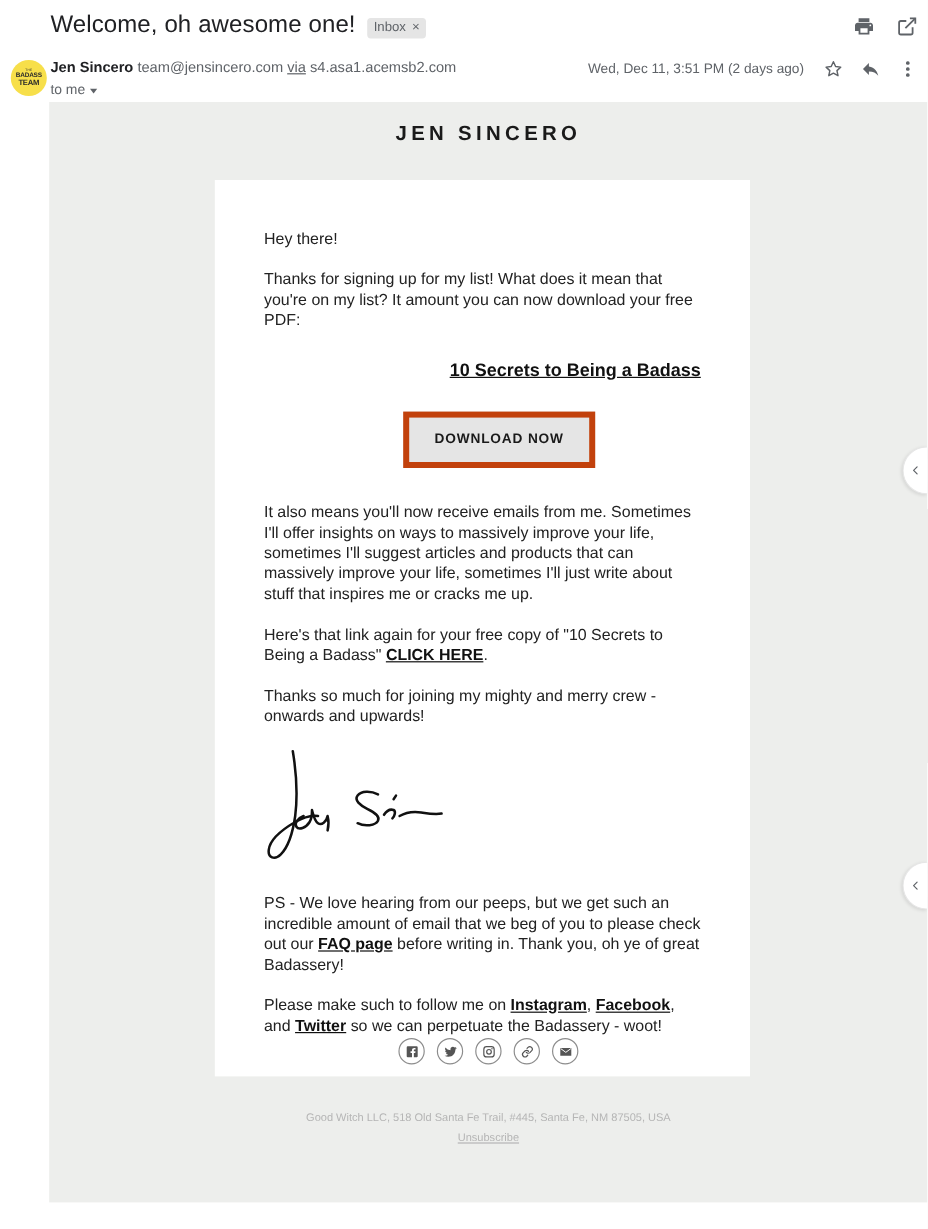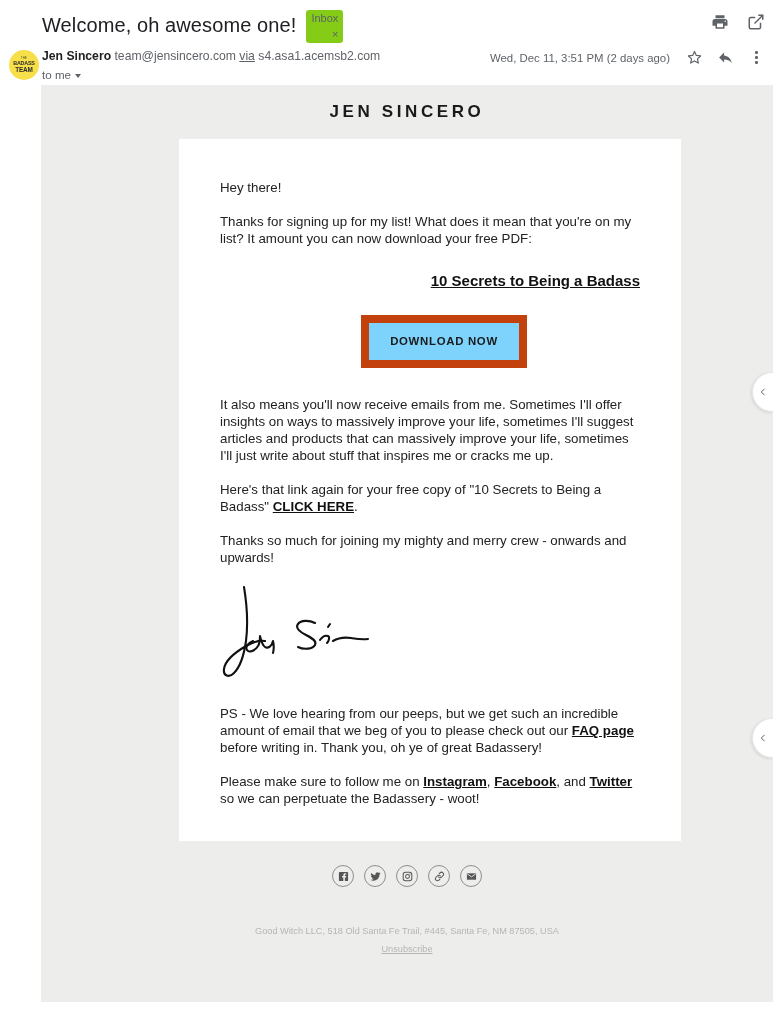--- a/index.html
+++ b/index.html
@@ -36,29 +36,28 @@
     color: #202124;
     font-weight: 400;
     letter-spacing: 0.1px;
     line-height: 26px;
     white-space: nowrap;
   }
   .inbox-chip {
     display: inline-flex;
     align-items: flex-end;
     gap: 5px;
-    background: #84cc16;
+    background: #e5e5e5;
     color: #5f6368;
     border-radius: 3px;
     padding: 2px 5px 3px 5px;
     font-size: 11px;
     line-height: 12px;
     position: relative;
     top: 2px;
-    flex-direction: column;
   }
   .inbox-chip .chip-x {
     font-size: 11px;
     color: #5f6368;
     line-height: 11px;
   }
 
   .header-actions {
     position: absolute;
     right: 12px; top: 13px;
@@ -166,22 +165,22 @@
   .brand-name {
     font-size: 17px;
     font-weight: 700;
     letter-spacing: 3.6px;
     color: #1a1a1a;
     text-align: center;
   }
 
   .white-card {
     position: absolute;
-    left: 138px; top: 54px;
-    width: 502px;
+    left: 138px; top: 65px;
+    width: 446px;
     background: #ffffff;
     padding: 40px 41px 34px 41px;
   }
 
   .body-txt {
     font-size: 13.3px;
     line-height: 17px;
     color: #222222;
     margin: 0 0 17px 0;
   }
@@ -197,22 +196,22 @@
   }
   .pdf-title a { color: #111; text-decoration: underline; }
 
   .cta-wrap {
     display: flex;
     justify-content: center;
     margin: 24px 0 28px 0;
   }
   .cta-btn {
     display: inline-block;
-    background: #7dd3fc;
-    border: 8px solid #c2410c;
+    background: #e5e5e5;
+    border: 5px solid #c2410c;
     color: #1a1a1a;
     font-size: 11.4px;
     font-weight: 700;
     letter-spacing: 0.7px;
     padding: 12px 21px;
     text-decoration: none;
     line-height: 13px;
     margin-left: 28px;
   }
 
@@ -391,21 +390,21 @@
           <path d="M33 58 C28 60, 25 64, 27 67 C29 70, 35 68, 38 63 C40 60, 40 56, 40 53 C41 57, 42 62, 45 64 C48 66, 52 63, 53 58 C54 62, 54 66, 53 70"></path>
           <path d="M95 40 C89 37, 81 37, 78 41 C75 45, 80 49, 86 52 C92 55, 97 58, 95 62 C93 66, 84 67, 78 64"></path>
           <path d="M100 57 C102 54, 105 52, 108 53 C110 54, 109 58, 107 60"></path>
           <path d="M108 44 L110 41"></path>
           <path d="M113 58 C118 55, 124 54, 131 55 C137 56, 142 57, 148 56"></path>
         </svg>
       </div>
 
       <p class="body-txt"><span>PS - We love hearing from our peeps, but we get such an incredible amount of email that we beg of you to please check out our </span><a class="inline-link" href="#">FAQ page</a><span> before writing in. Thank you, oh ye of great Badassery!</span></p>
 
-      <p class="body-txt tight"><span>Please make sure to follow me on </span><a class="inline-link" href="#">Instagram</a><span>, </span><a class="inline-link" href="#">Facebook</a><span>, and </span><a class="inline-link" href="#">Twitter</a><span> so we can perpetuate the Badassery - woot!</span></p>
+      <p class="body-txt tight"><span>Please make such to follow me on </span><a class="inline-link" href="#">Instagram</a><span>, </span><a class="inline-link" href="#">Facebook</a><span>, and </span><a class="inline-link" href="#">Twitter</a><span> so we can perpetuate the Badassery - woot!</span></p>
 
     </div>
 
     <div class="social-row">
       <span class="social-ico">
         <svg viewBox="0 0 24 24" width="11" height="11" fill="#555">
           <path d="M4 2h16a2 2 0 0 1 2 2v16a2 2 0 0 1-2 2h-5v-8h2.6l.4-3H15V9.2c0-.9.3-1.5 1.6-1.5H18V5.1C17.7 5 16.7 5 15.6 5 13.2 5 11.6 6.4 11.6 9v2H9v3h2.6v8H4a2 2 0 0 1-2-2V4a2 2 0 0 1 2-2z"></path>
         </svg>
       </span>
       <span class="social-ico">

